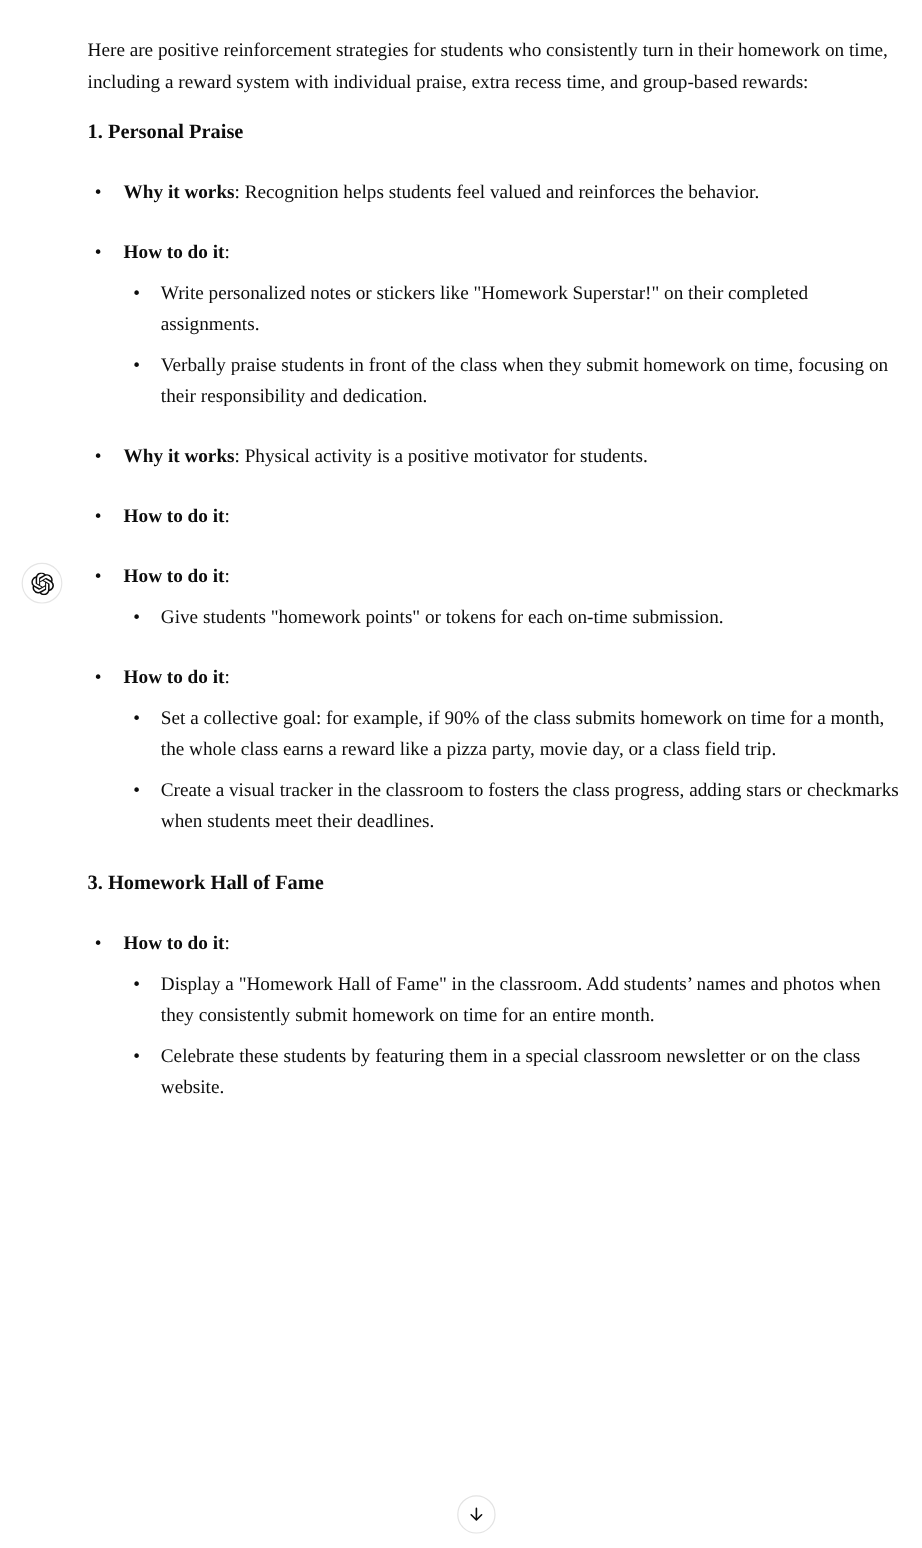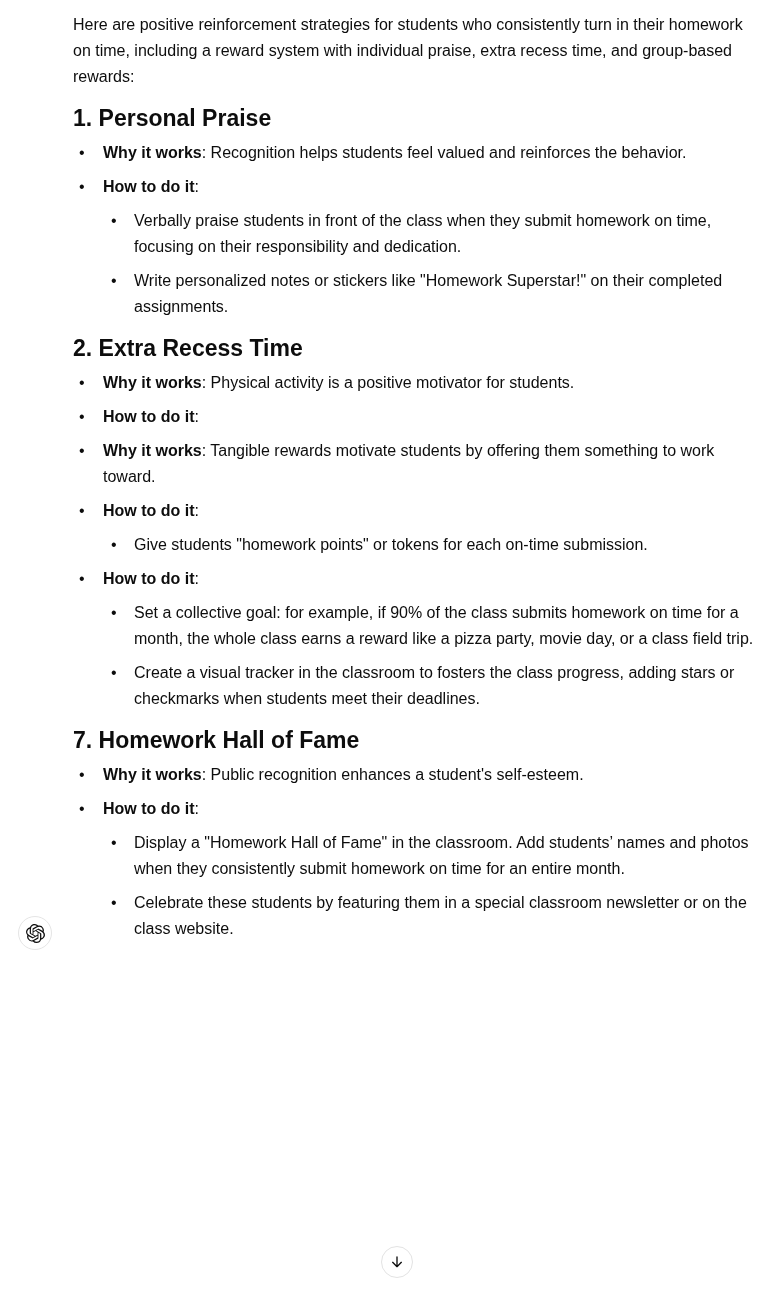--- a/index.html
+++ b/index.html
@@ -7,22 +7,23 @@
     width: 768px;
     height: 1290px;
     background: #ffffff;
     color: #0d0d0d;
     font-family: "Liberation Sans", "DejaVu Sans", sans-serif;
     position: relative;
     overflow: hidden;
   }
   .message {
     display: flex;
-    align-items: flex-end;
-    padding: 10px 12px 0 18px;
+    align-items: center;
+    padding: 28px 12px 0 18px;
+    font-family: Liberation Serif, serif;
   }
   .avatar {
     width: 32px;
     height: 32px;
     border: 1px solid #e5e5e5;
     border-radius: 50%;
     background: #ffffff;
     display: flex;
     align-items: center;
     justify-content: center;
@@ -31,27 +32,27 @@
   .avatar svg { width: 19px; height: 19px; display: block; }
   .content {
     margin-left: 21px;
     width: 684px;
     font-size: 16px;
     line-height: 26px;
     padding-top: 2px;
   }
   .intro { margin: 0 0 6px 0; }
   h3 {
-    font-size: 23px;
+    font-size: 17px;
     line-height: 28px;
     font-weight: 700;
     margin: 14px 0 6px 0;
   }
   ul { list-style: none; margin: 0; padding: 0 0 0 30px; }
-  ul.l1 > li { position: relative; margin: 8px 0; }
+  ul.l1 > li { position: relative; margin: 24px 0; }
   ul.l1 > li::before {
     content: "\2022";
     position: absolute;
     left: -24px;
     top: 0;
   }
   ul.l2 { padding-left: 31px; margin-top: 8px; }
   ul.l2 > li { position: relative; margin: 8px 0; }
   ul.l2 > li::before {
     content: "\2022";
@@ -88,54 +89,51 @@
   </div>
 
   <div class="content">
     <p class="intro">Here are positive reinforcement strategies for students who consistently turn in their homework on time, including a reward system with individual praise, extra recess time, and group-based rewards:</p>
 
     <h3>1. Personal Praise</h3>
     <ul class="l1">
       <li><span class="b">Why it works</span><span>: Recognition helps students feel valued and reinforces the behavior.</span></li>
       <li><span class="b">How to do it</span><span>:</span>
         <ul class="l2">
+          <li>Write personalized notes or stickers like "Homework Superstar!" on their completed assignments.</li>
           <li>Verbally praise students in front of the class when they submit homework on time, focusing on their responsibility and dedication.</li>
-          <li>Write personalized notes or stickers like "Homework Superstar!" on their completed assignments.</li>
         </ul>
       </li>
     </ul>
 
-    <h3>2. Extra Recess Time</h3>
     <ul class="l1">
       <li><span class="b">Why it works</span><span>: Physical activity is a positive motivator for students.</span></li>
       <li><span class="b">How to do it</span><span>:</span>
       </li>
     </ul>
 
     <ul class="l1">
-      <li><span class="b">Why it works</span><span>: Tangible rewards motivate students by offering them something to work toward.</span></li>
       <li><span class="b">How to do it</span><span>:</span>
         <ul class="l2">
           <li>Give students "homework points" or tokens for each on-time submission.</li>
         </ul>
       </li>
     </ul>
 
     <ul class="l1">
       <li><span class="b">How to do it</span><span>:</span>
         <ul class="l2">
           <li>Set a collective goal: for example, if 90% of the class submits homework on time for a month, the whole class earns a reward like a pizza party, movie day, or a class field trip.</li>
           <li>Create a visual tracker in the classroom to fosters the class progress, adding stars or checkmarks when students meet their deadlines.</li>
         </ul>
       </li>
     </ul>
 
-    <h3>7. Homework Hall of Fame</h3>
+    <h3>3. Homework Hall of Fame</h3>
     <ul class="l1">
-      <li><span class="b">Why it works</span><span>: Public recognition enhances a student's self-esteem.</span></li>
       <li><span class="b">How to do it</span><span>:</span>
         <ul class="l2">
           <li>Display a "Homework Hall of Fame" in the classroom. Add students’ names and photos when they consistently submit homework on time for an entire month.</li>
           <li>Celebrate these students by featuring them in a special classroom newsletter or on the class website.</li>
         </ul>
       </li>
     </ul>
   </div>
 </div>
 

